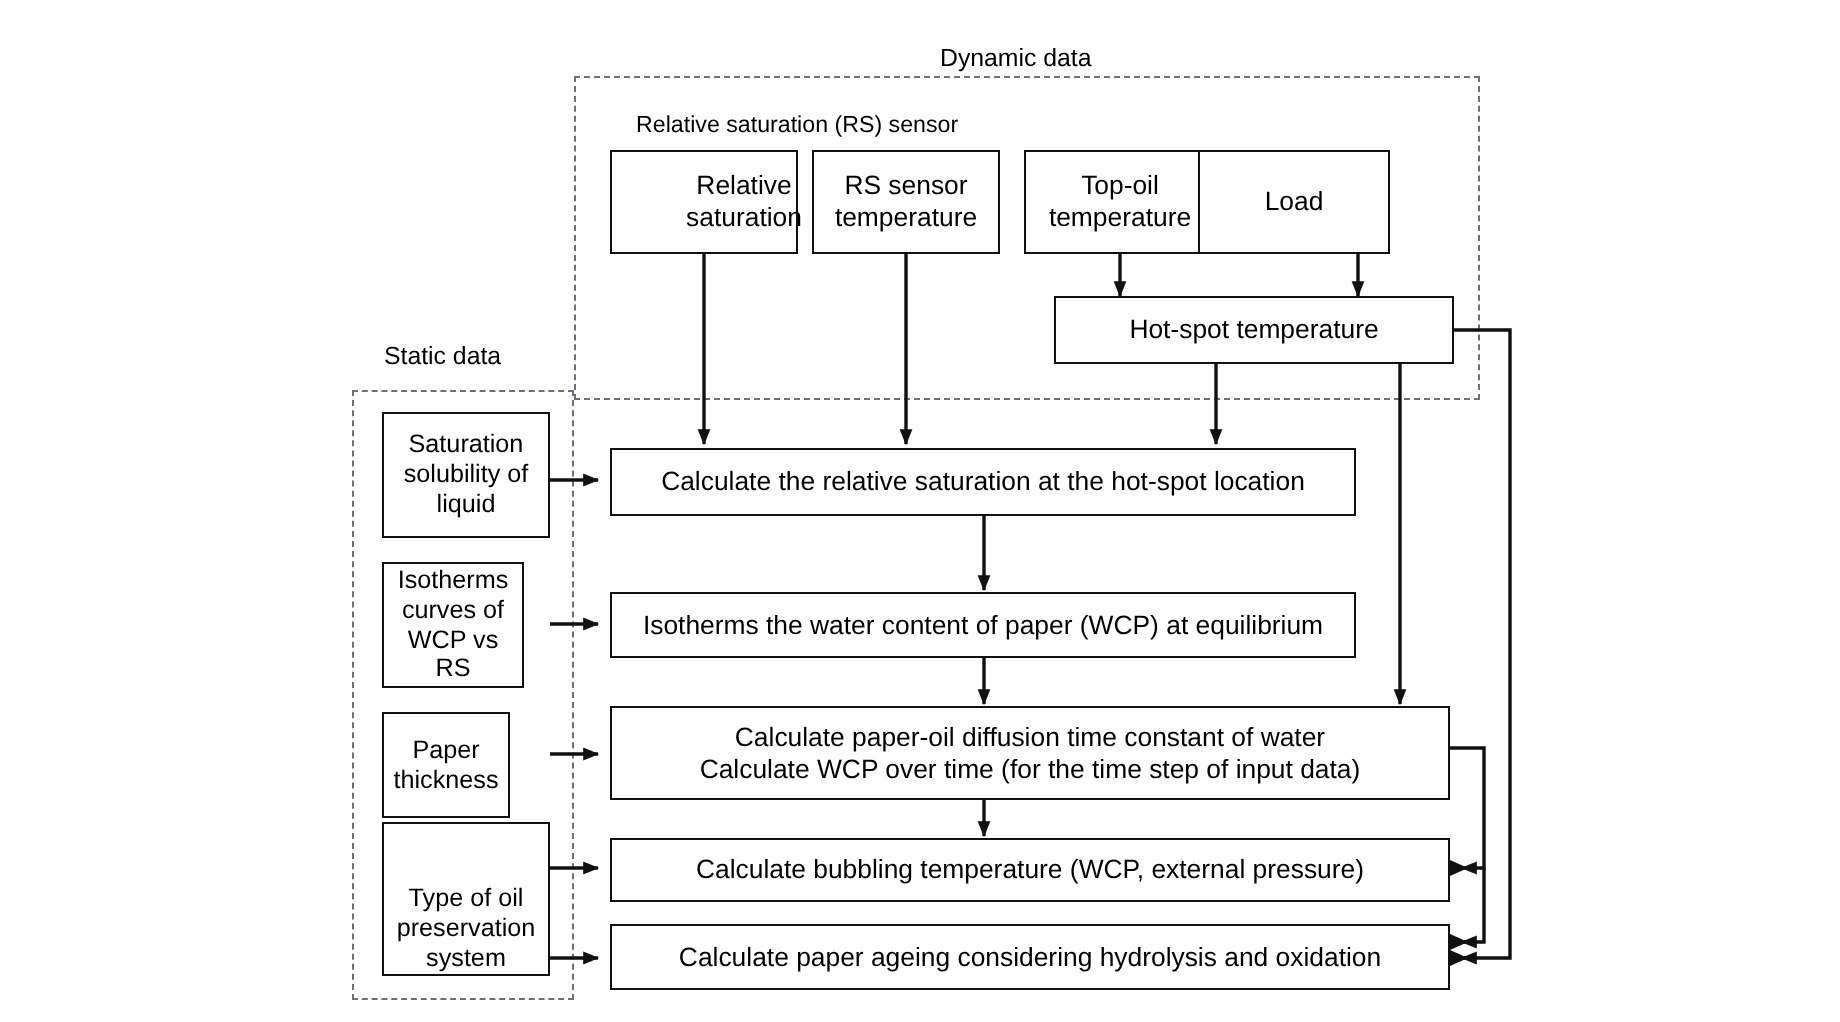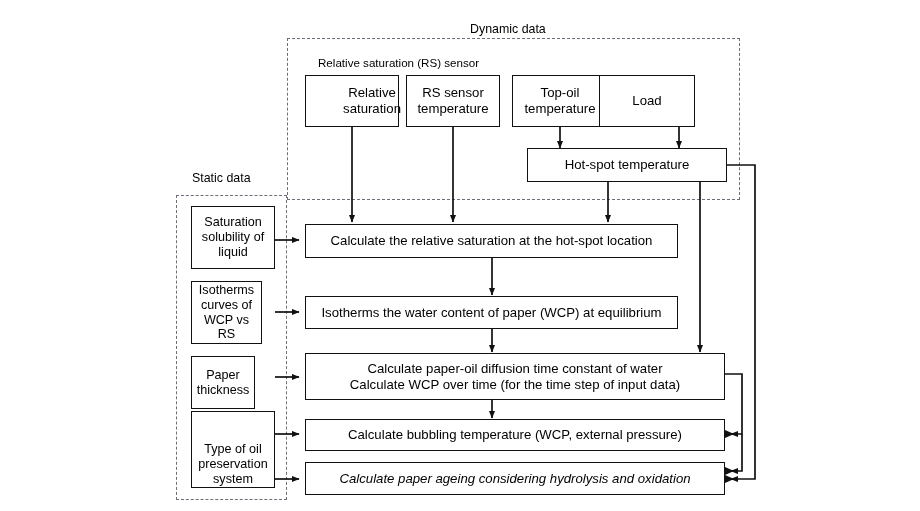--- a/index.html
+++ b/index.html
@@ -112,21 +112,21 @@
   <div class="nodebox fs13" style="left:305px;top:296px;width:373px;height:33px;">
     <span>Isotherms the water content of paper (WCP) at equilibrium</span>
   </div>
   <div class="nodebox fs13" style="left:305px;top:353px;width:420px;height:47px;">
     <span style="white-space:pre-line;">Calculate paper-oil diffusion time constant of water
 Calculate WCP over time (for the time step of input data)</span>
   </div>
   <div class="nodebox fs13" style="left:305px;top:419px;width:420px;height:32px;">
     <span>Calculate bubbling temperature (WCP, external pressure)</span>
   </div>
-  <div class="nodebox fs13" style="left:305px;top:462px;width:420px;height:33px;font-style:italic;">
+  <div class="nodebox fs13" style="left:305px;top:462px;width:420px;height:33px;">
     <span>Calculate paper ageing considering hydrolysis and oxidation</span>
   </div>
 
   <svg class="layer" viewBox="0 0 920 511" xmlns="http://www.w3.org/2000/svg" style="pointer-events:none;">
     <g fill="#111">
       <path d="M725,430 L734,434 L725,438 z"></path>
       <path d="M725,467 L734,471 L725,475 z"></path>
       <path d="M725,475 L734,479 L725,483 z"></path>
     </g>
   </svg>

